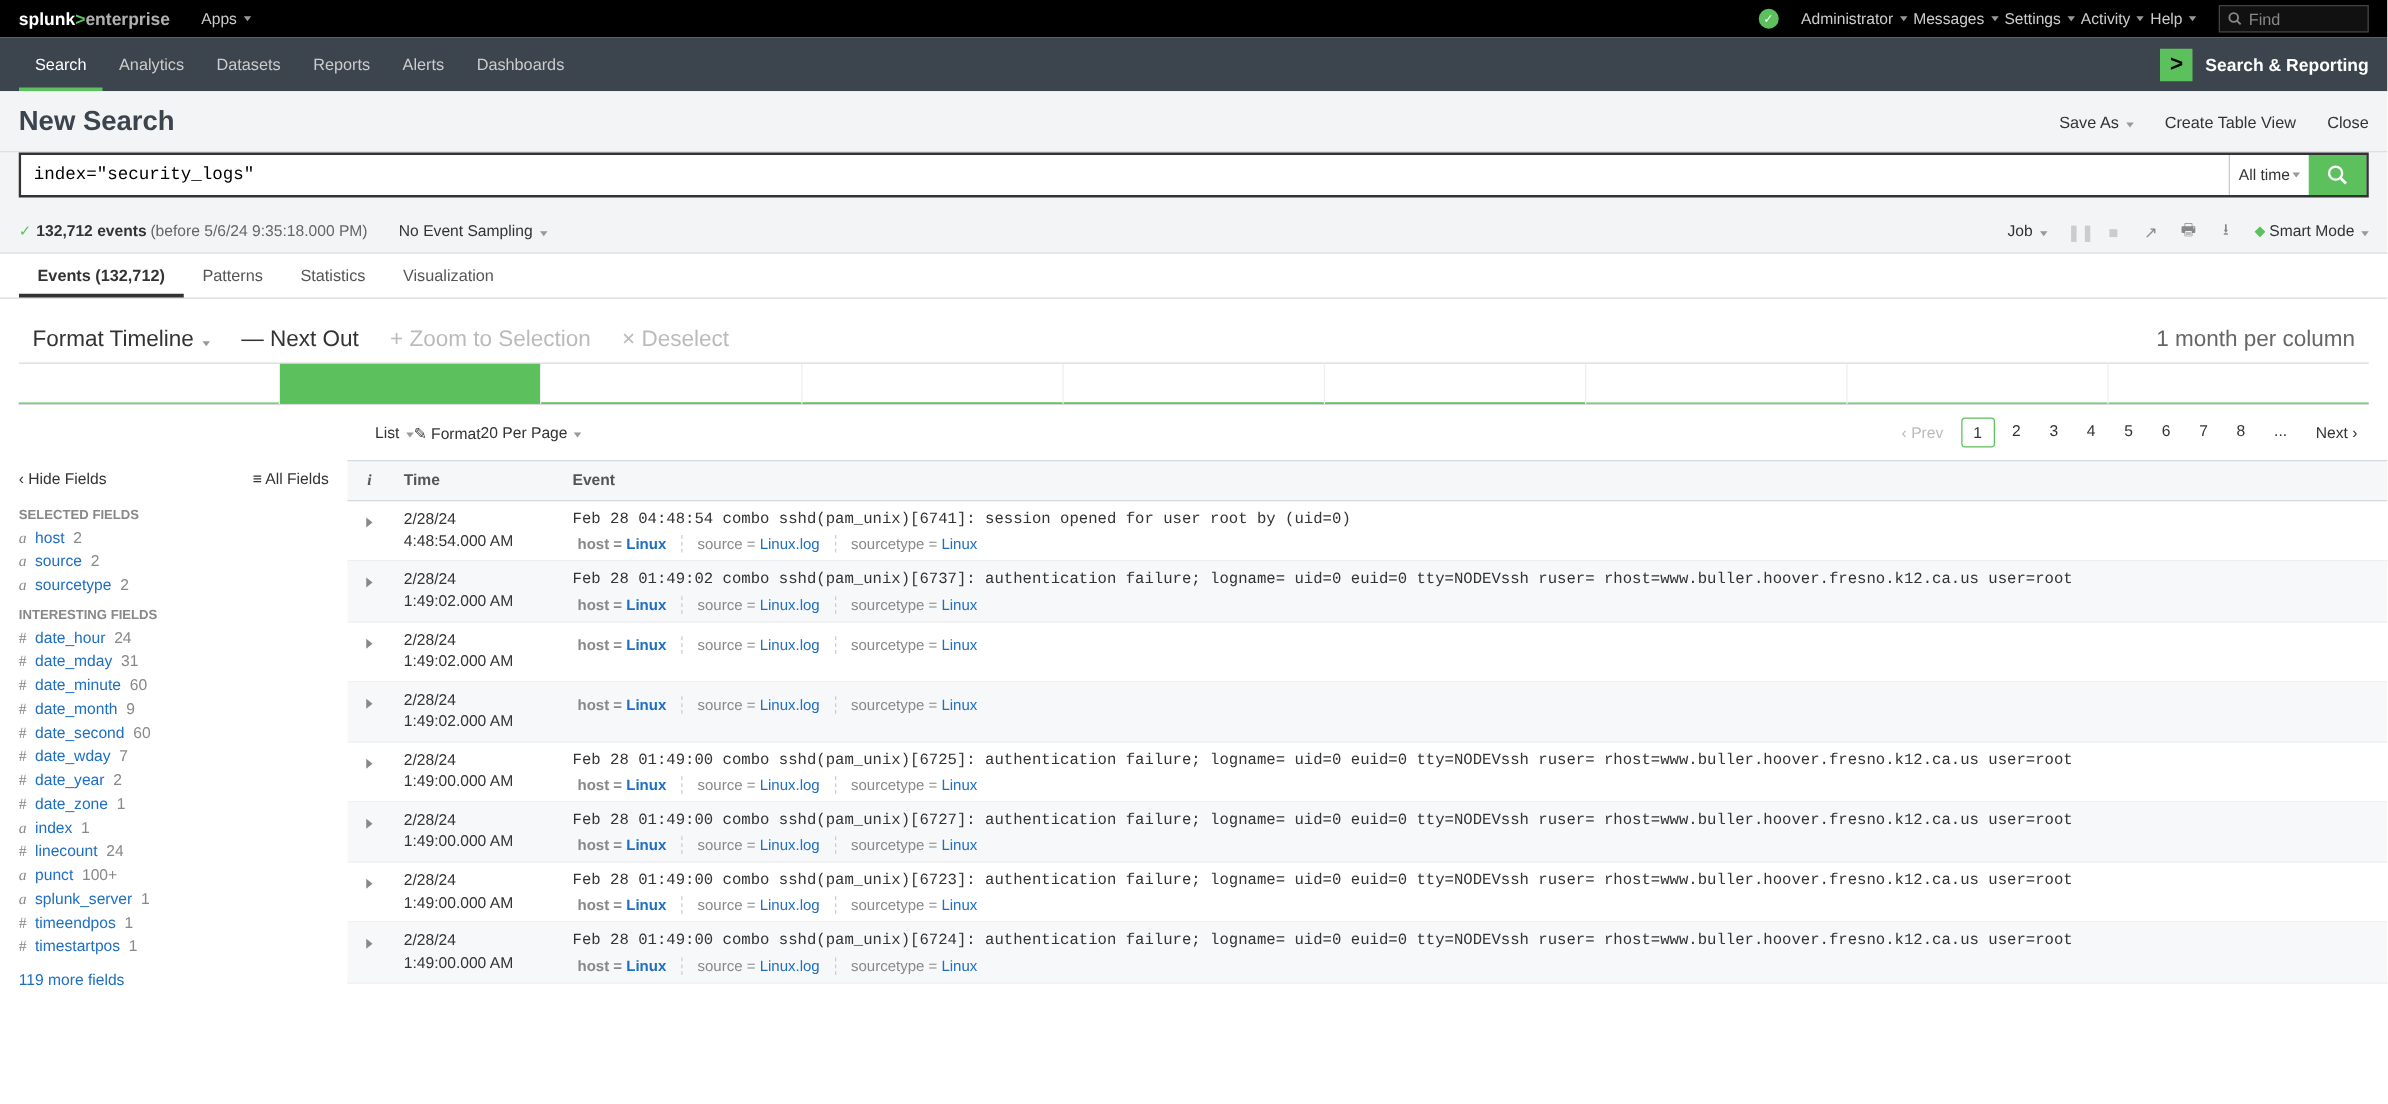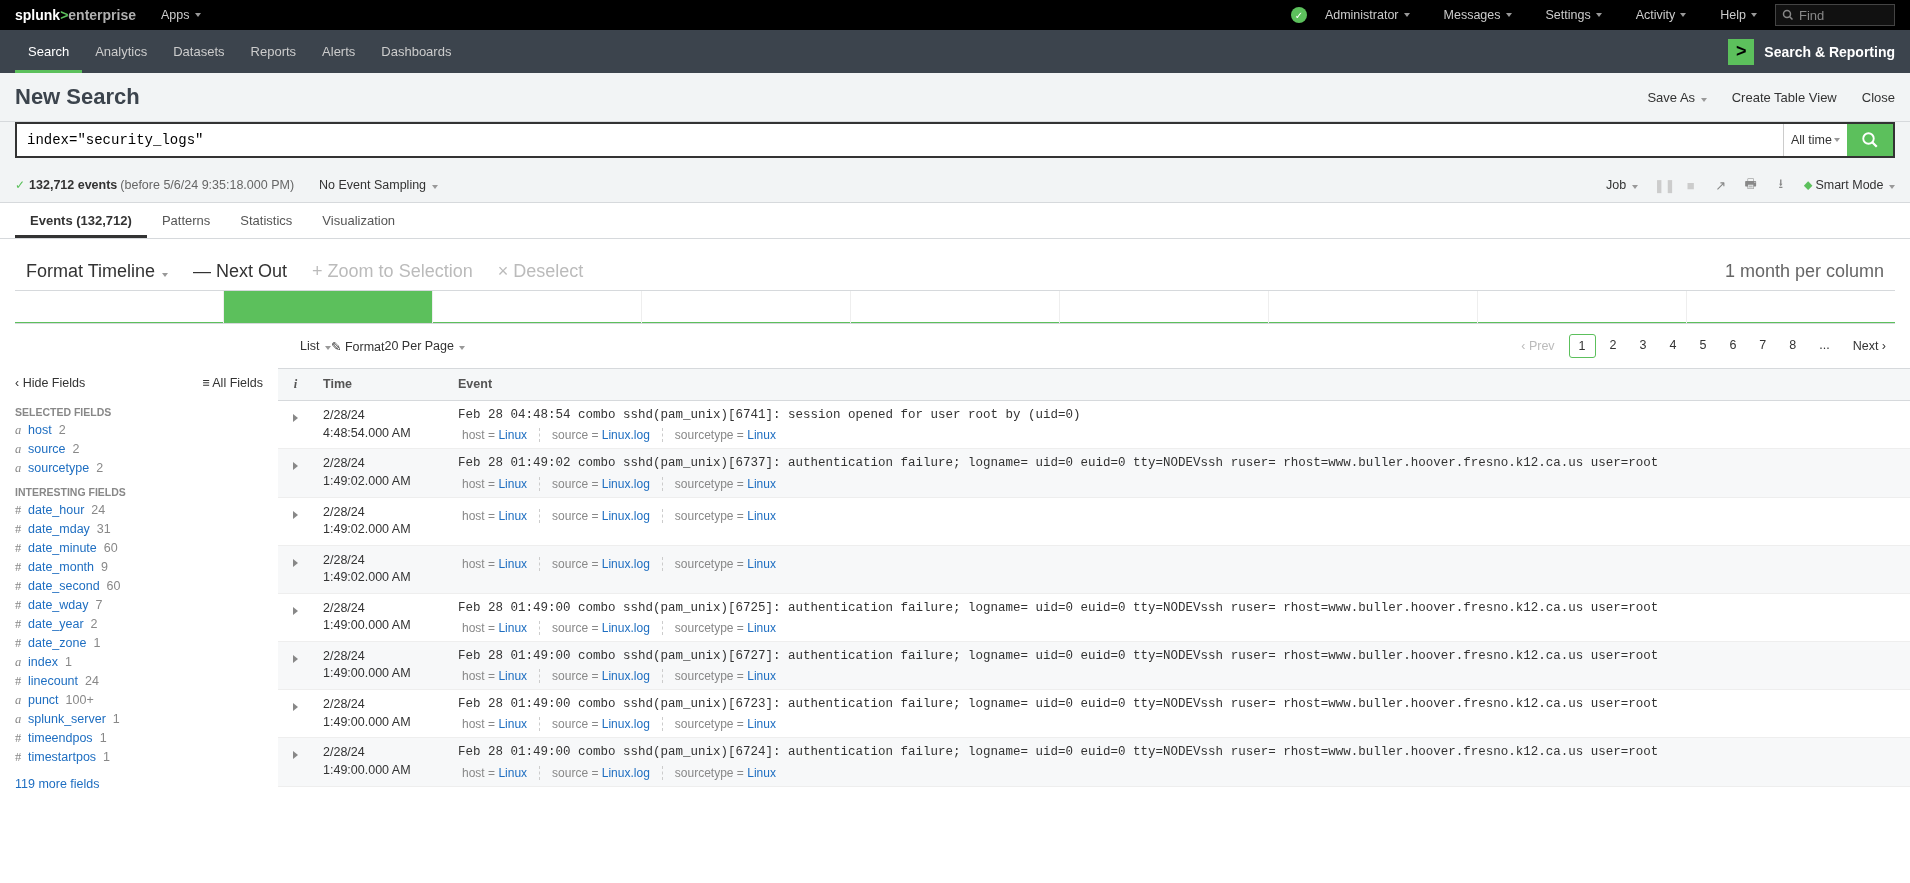--- a/index.html
+++ b/index.html
@@ -101,21 +101,21 @@
   .col-event { flex: 1; }
   
   .et-row { display: flex; border-bottom: 1px solid #eee; padding: 6px 0; }
   .et-row.alt { background: #f7f8f9; }
   .et-expand { width: 35px; text-align: center; color: #888; cursor: pointer; padding-top: 3px; }
   .et-time { width: 135px; padding: 0 10px; font-size: 12.5px; line-height: 1.4; }
   .et-event { flex: 1; padding: 0 10px; }
   .et-raw { font-family: "Courier New", monospace; font-size: 12.5px; color: #333; word-break: break-all; line-height: 1.3; }
   .et-fields { margin-top: 5px; display: flex; gap: 0; }
   .et-fpair { font-size: 12px; border-right: 1px dashed #ccc; padding: 0 12px; }
-  .et-fpair:first-child { padding-left: 4px; }
+  .et-fpair:first-child { padding-left: 4px; font-weight: bold; }
   .et-fpair:last-child { border-right: none; }
   .et-fk { color: #888; }
   .et-fv { color: #1e6ec1; cursor: pointer; }
   
   .chev { display: inline-block; width: 0; height: 0; border-top: 4px solid transparent; border-bottom: 4px solid transparent; border-left: 5px solid #888; }
 </style>
 </head>
 <body>
 
 <div class="topbar">
@@ -123,21 +123,21 @@
     <div class="brand">
       <span>splunk</span><span class="gt">&gt;</span><span class="ent">enterprise</span>
     </div>
     <div class="top-menu">
       <span>Apps</span>
         <span class="caret-s"></span>
     </div>
   </div>
   <div class="topbar-right">
     <span class="status-circle">✓</span>
-    <div id="top-menus" style="display: flex; gap: 34px; align-items: flex-end;">
+    <div id="top-menus" style="display: flex; gap: 5px; align-items: flex-end;">
         <div class="top-menu">Administrator <span class="caret-s"></span></div>
         <div class="top-menu">Messages <span class="caret-s"></span></div>
         <div class="top-menu">Settings <span class="caret-s"></span></div>
         <div class="top-menu">Activity <span class="caret-s"></span></div>
         <div class="top-menu">Help <span class="caret-s"></span></div>
       </div>
     <div class="find-box">
       <svg width="12" height="12" viewBox="0 0 24 24" fill="none" stroke="#888" stroke-width="3">
           <circle cx="10" cy="10" r="7"></circle>
           <line x1="21" y1="21" x2="15" y2="15"></line>

